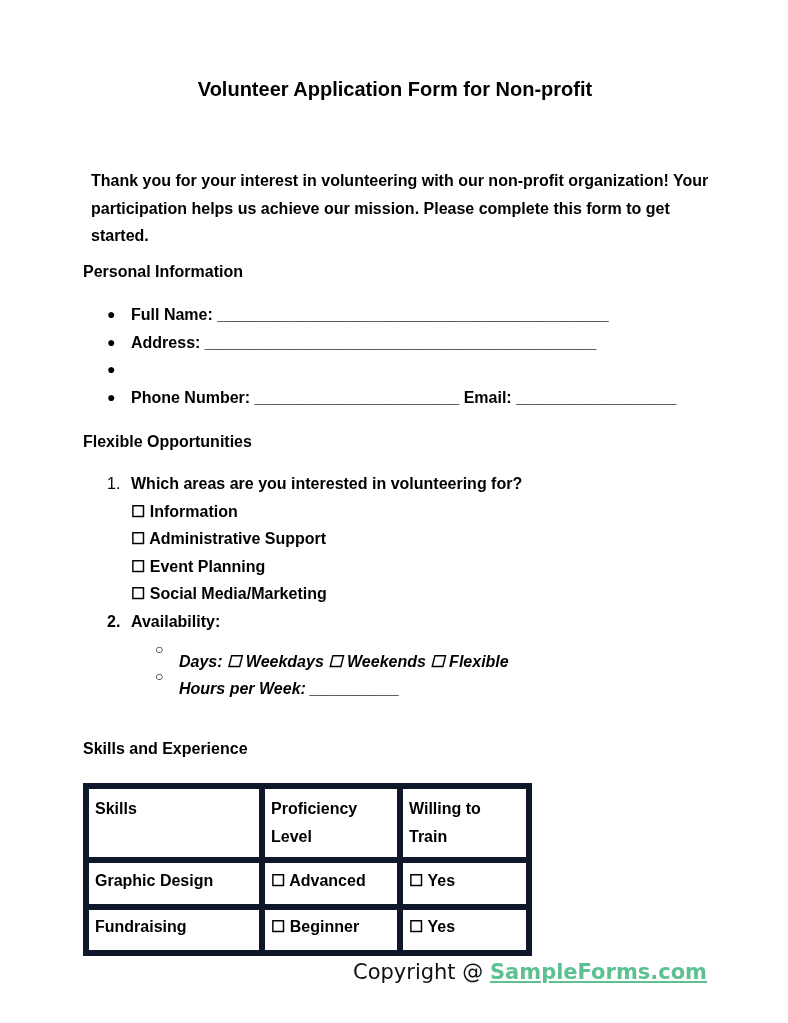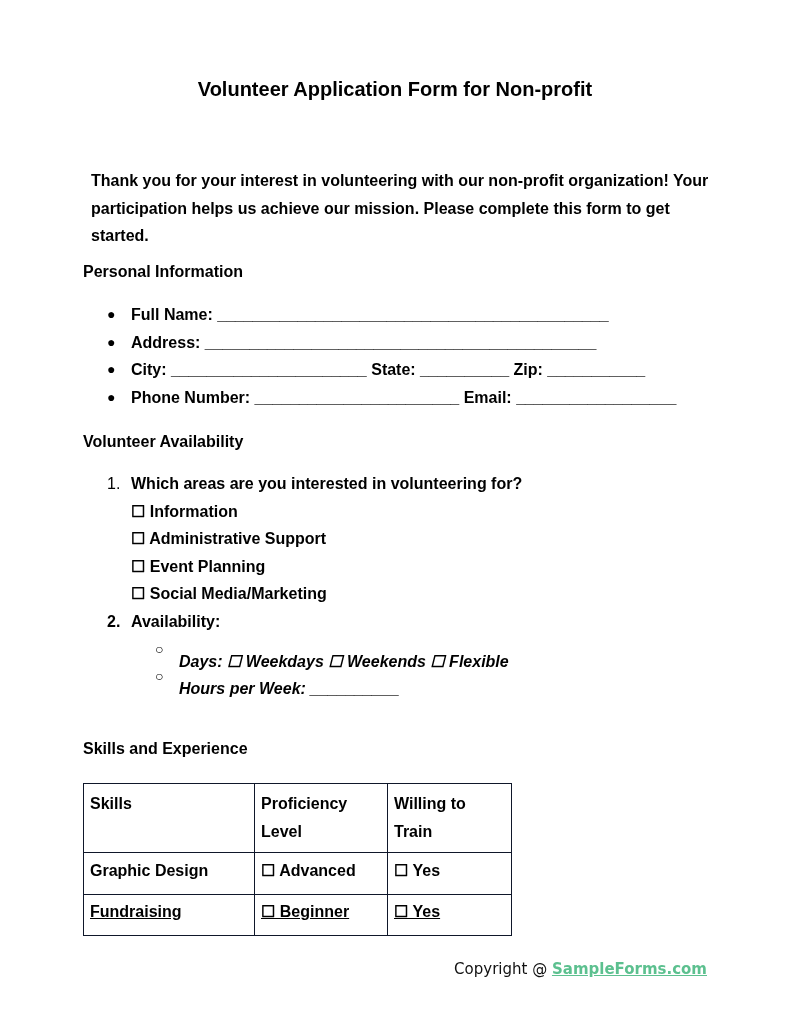--- a/index.html
+++ b/index.html
@@ -12,44 +12,44 @@
     .bullets li { position: relative; height: 27.6px; line-height: 27.6px; padding-left: 48px; font-size: 16px; font-weight: bold; white-space: nowrap; }
     .bullets li .bullet { position: absolute; left: 24px; top: 0; font-size: 14px; }
     .olist { position: absolute; left: 0; top: 470px; width: 640px; margin: 0; padding: 0; list-style: none; }
     .olist .row { position: relative; height: 27.6px; line-height: 27.6px; font-size: 16px; font-weight: bold; white-space: nowrap; }
     .olist .num { position: absolute; left: 24px; top: 0; }
     .olist .num.light { font-weight: normal; }
     .olist .txt { position: absolute; left: 48px; top: 0; }
     .olist .sub { position: absolute; left: 96px; top: 12px; font-style: italic; }
     .olist .circ { position: absolute; left: 72px; top: 0; font-size: 14px; font-weight: normal; }
     table.skills { position: absolute; left: 0; top: 783px; border-collapse: collapse; font-size: 16px; font-weight: bold; }
-    table.skills td { border: 1px solid #0f172a; vertical-align: top; padding: 6px 6px; line-height: 28px; }
+    table.skills td { border: 6px solid #0f172a; vertical-align: top; padding: 6px 6px; line-height: 28px; }
     table.skills tr.head td { height: 56px; }
     table.skills tr.r1 td { height: 28px; padding-top: 4px; padding-bottom: 9px; margin-top: 8px; }
-    table.skills tr.r2 td { height: 28px; padding-top: 3px; padding-bottom: 9px; text-decoration: underline; }
+    table.skills tr.r2 td { height: 28px; padding-top: 3px; padding-bottom: 9px; }
     .c1 { width: 158px; } .c2 { width: 120px; } .c3 { width: 111px; }
-    .footer { position: absolute; right: 81px; top: 960px; font-size: 15px; font-family: "DejaVu Sans", sans-serif; color: #111; }
+    .footer { position: absolute; right: 81px; top: 960px; font-size: 21px; font-family: "DejaVu Sans", sans-serif; color: #111; }
     .footer a { color: #5cc08f; font-weight: bold; text-decoration: underline; }
   </style>
 </head>
 <body>
 
 <div class="page">
   <h1 class="title">Volunteer Application Form for Non-profit</h1>
   <p class="intro">Thank you for your interest in volunteering with our non-profit organization! Your participation helps us achieve our mission. Please complete this form to get started.</p>
 
   <h2 class="section-head" style="top:263px">Personal Information</h2>
   <ul class="bullets">
     <li><span class="bullet">●</span><span>Full Name: ____________________________________________</span></li>
     <li><span class="bullet">●</span><span>Address: ____________________________________________</span></li>
-    <li><span class="bullet">●</span><span>City: ______________________ State: __________ Zip: ___________</span></li>
+    <li><span class="bullet">●</span></li>
     <li><span class="bullet">●</span><span>Phone Number: _______________________ Email: __________________</span></li>
   </ul>
 
-  <h2 class="section-head" style="top:433px">Volunteer Availability</h2>
+  <h2 class="section-head" style="top:433px">Flexible Opportunities</h2>
   <div class="olist">
     <div class="row">
       <span class="num light">1.</span>
       <span class="txt">Which areas are you interested in volunteering for?</span>
     </div>
     <div class="row">
         <span class="txt">☐ Information</span>
       </div>
     <div class="row">
         <span class="txt">☐ Administrative Support</span>

